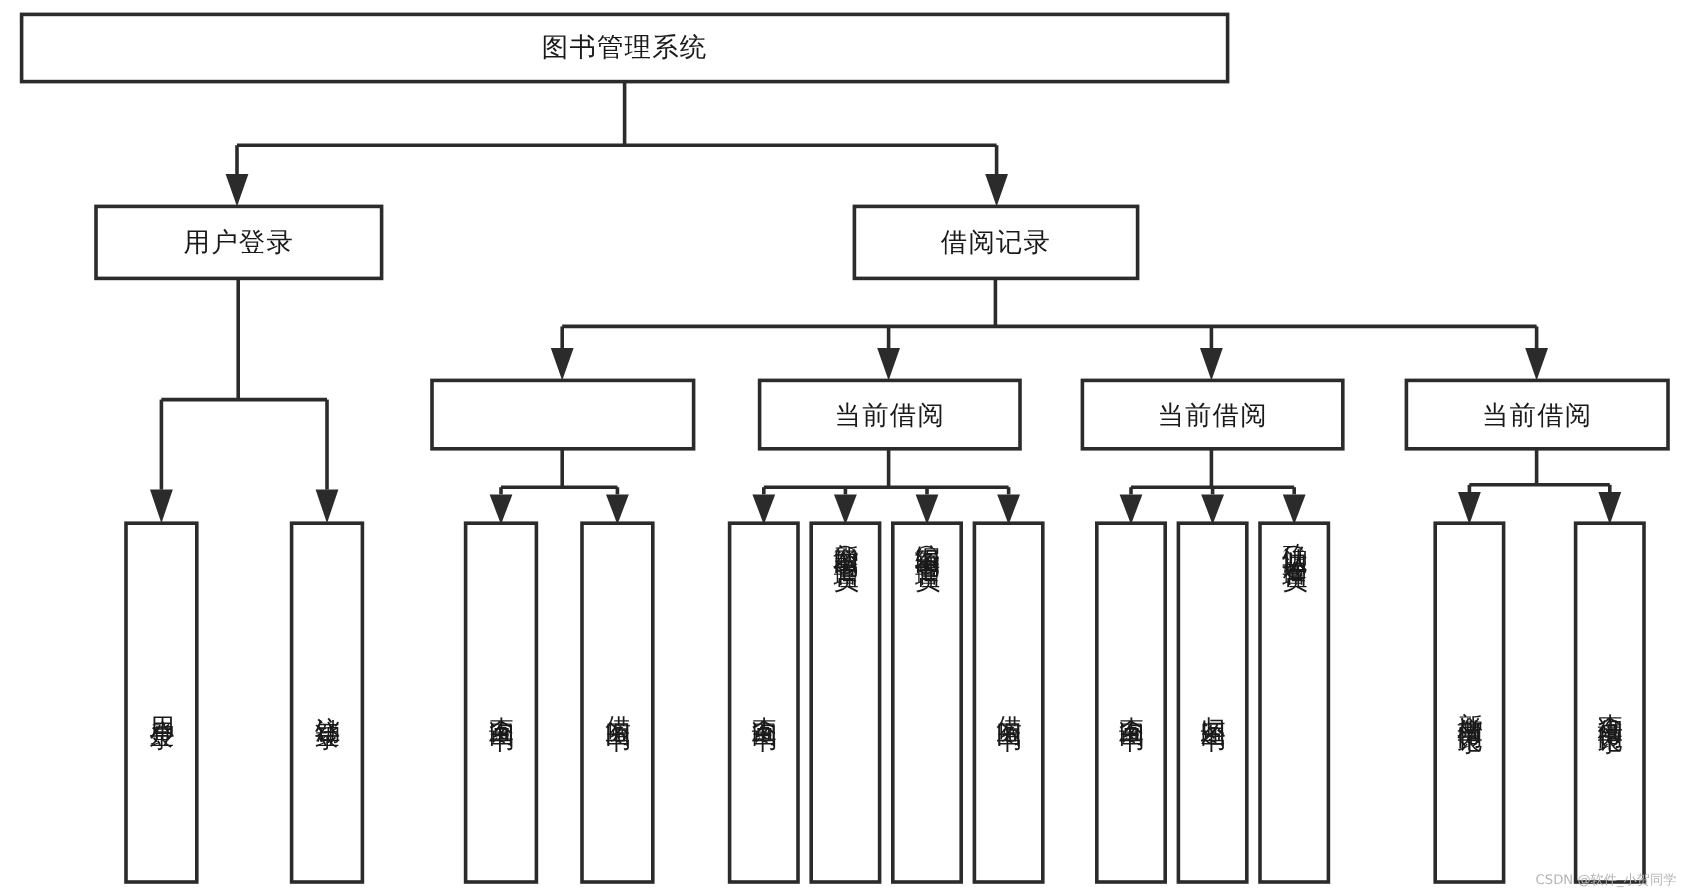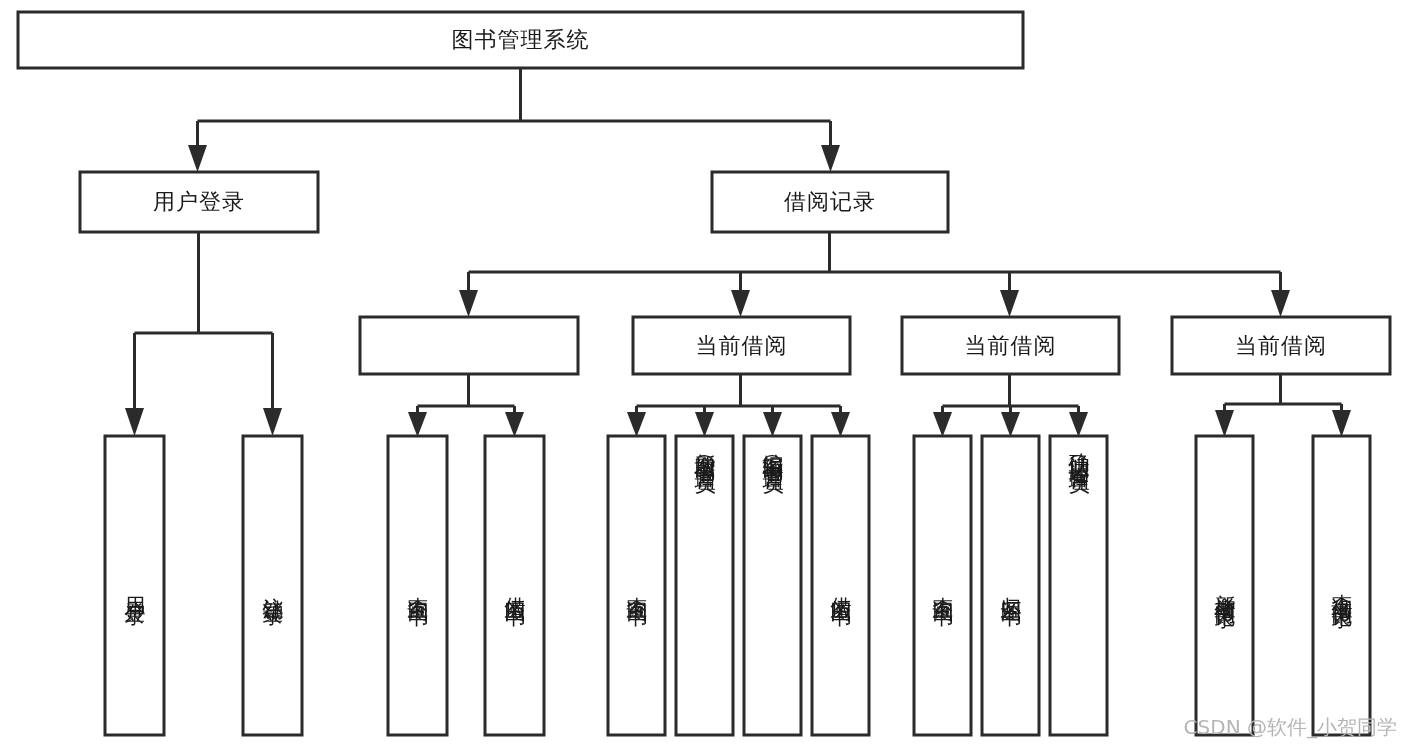--- a/index.html
+++ b/index.html
@@ -69,21 +69,21 @@
     font-size: 22px;
     color: #1a1a1a;
     white-space: nowrap;
     letter-spacing: 1px;
   }
   .watermark {
     position: absolute;
     right: 8px;
     bottom: 6px;
     font-family: "DejaVu Sans", "Liberation Sans", sans-serif;
-    font-size: 20px;
+    font-size: 11px;
     color: #b5b5b5;
     white-space: nowrap;
     pointer-events: none;
   }
 </style>
 </head>
 <body>
 
 <div id="diagram-root">
 

